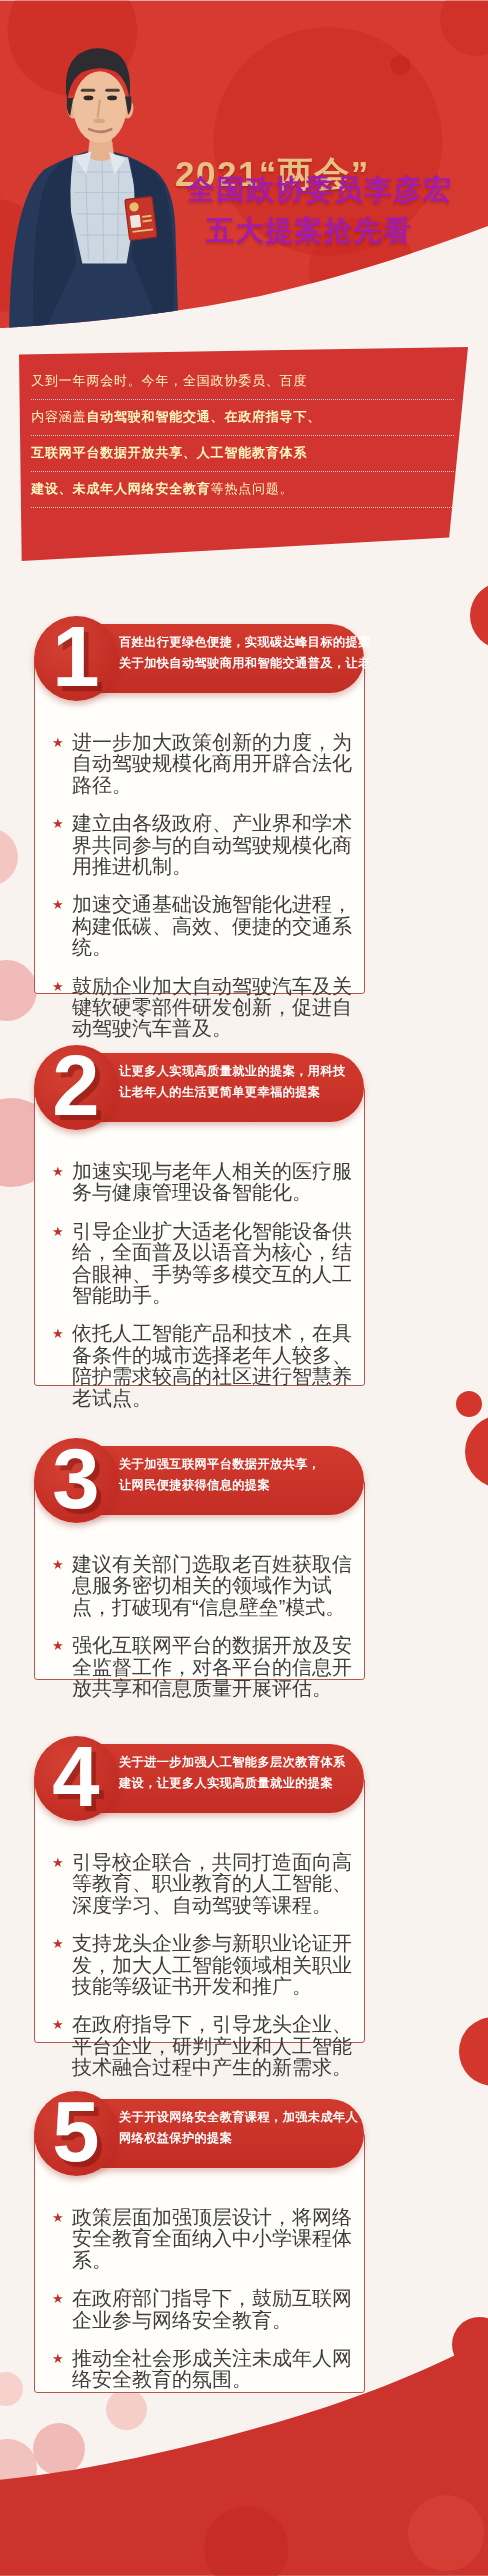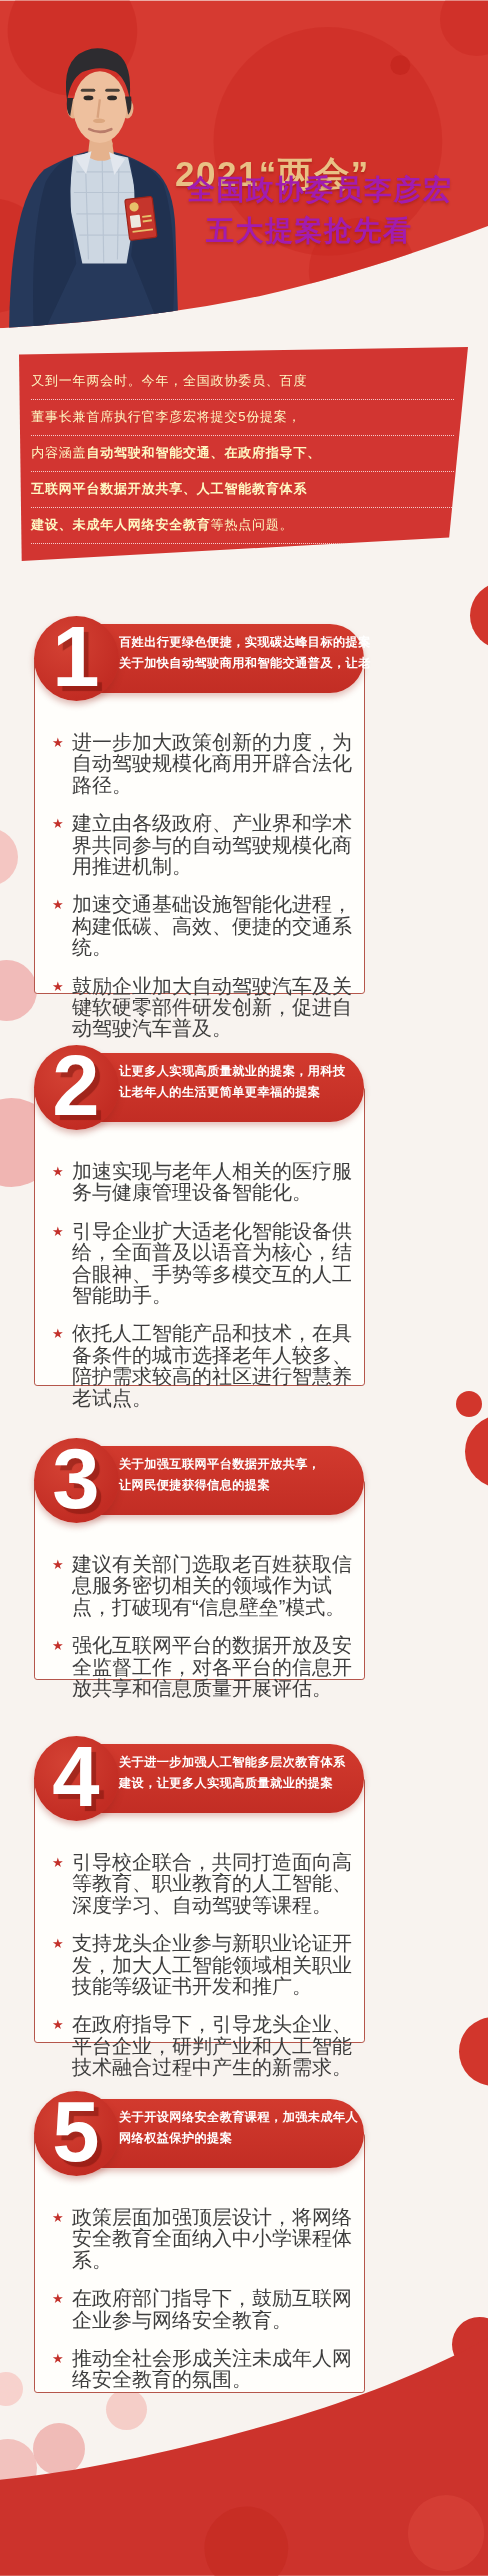--- a/index.html
+++ b/index.html
@@ -120,21 +120,20 @@
       </g>
     </svg>
     <div class="h-gold">2021“两会”</div>
     <div class="h-line l2">全国政协委员李彦宏</div>
     <div class="h-line l3">五大提案抢先看</div>
   </div>
 
   <div class="intro">
     <div>
         <div class="intro-line"><span>又到一年两会时。今年，全国政协委员、百度</span></div>
-        <div class="intro-line"><span>董事长兼首席执行官李彦宏将提交5份提案，</span></div>
         <div class="intro-line"><span>内容涵盖</span><span class="b">自动驾驶和智能交通、在政府指导下、</span></div>
         <div class="intro-line"><span class="b">互联网平台数据开放共享、人工智能教育体系</span></div>
         <div class="intro-line"><span class="b">建设、未成年人网络安全教育</span><span>等热点问题。</span></div>
       </div>
   </div>
 
   <div class="decor" style="left:470px;top:582px;width:67px;height:67px;background:#d2362c;"></div>
   <div class="decor" style="left:-40px;top:828px;width:58px;height:58px;background:#f3bdba;opacity:.85;"></div>
   <div class="decor" style="left:-24.4px;top:960px;width:61px;height:61px;background:#f0b5b2;opacity:.9;"></div>
   <div class="decor" style="left:-33px;top:1098px;width:89px;height:89px;background:#f0b5b2;"></div>

